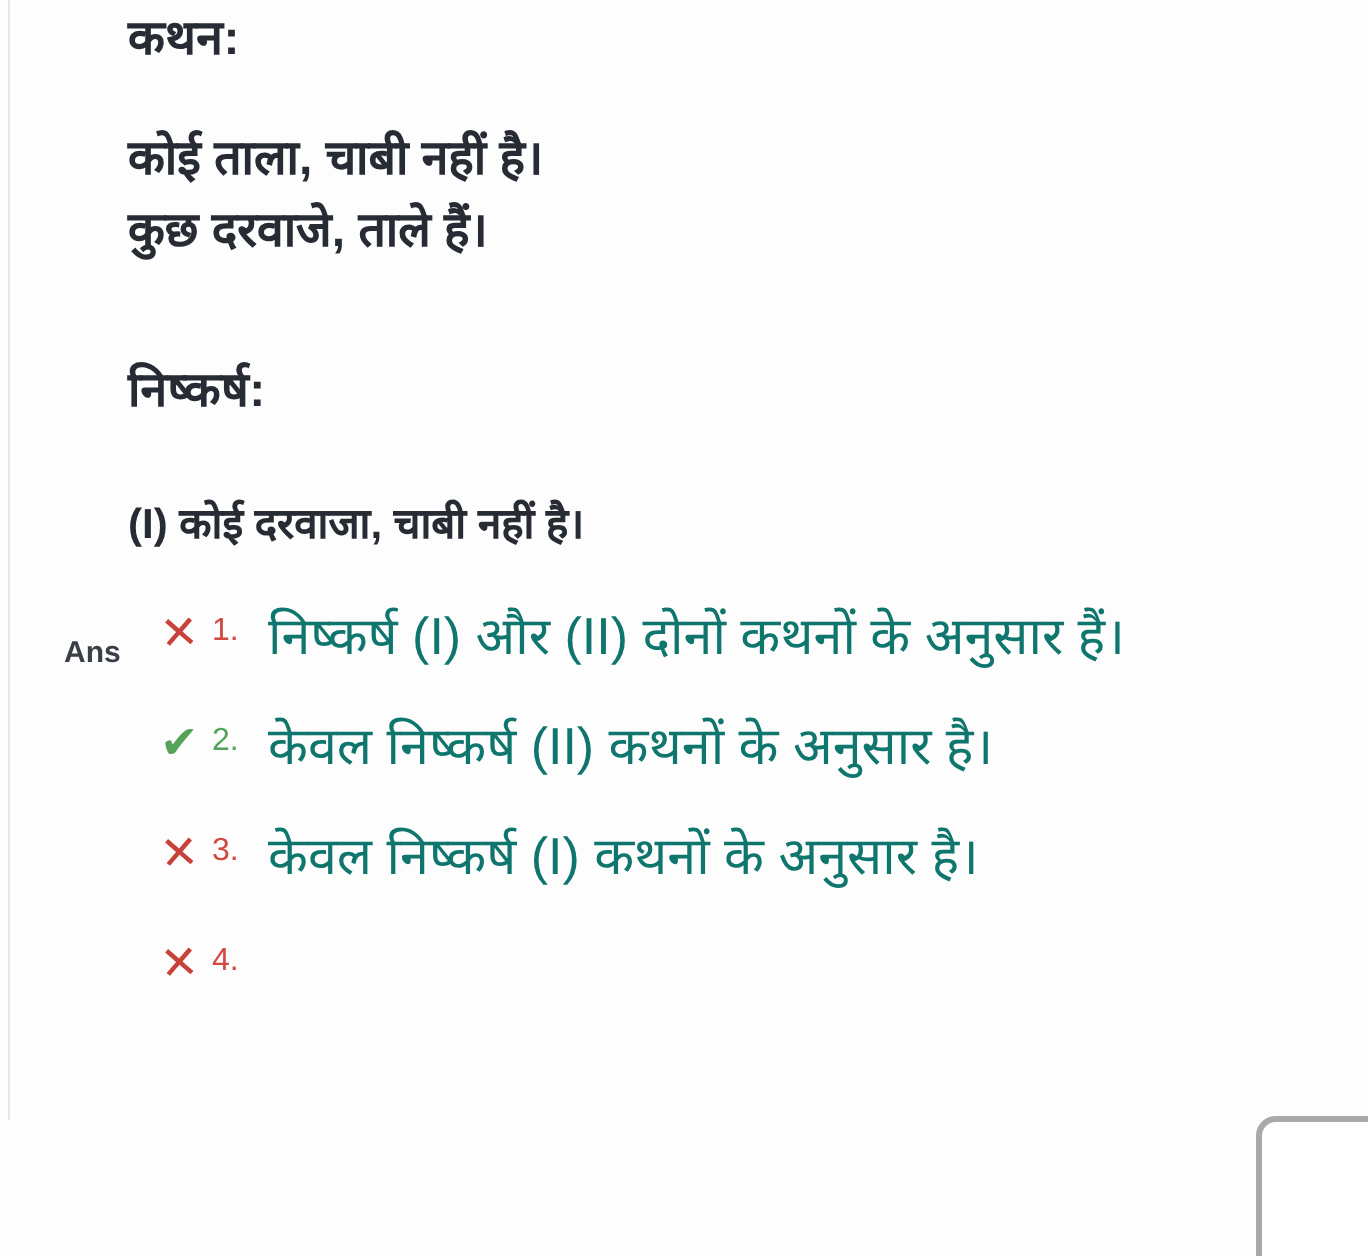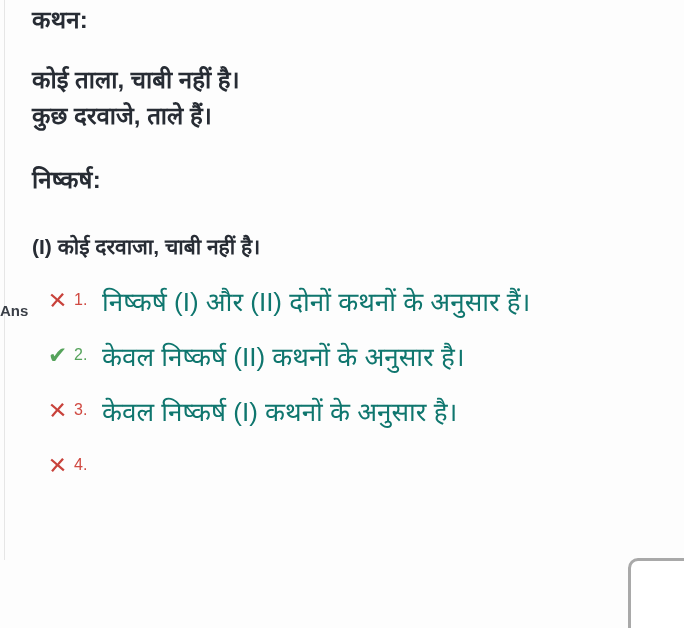--- a/index.html
+++ b/index.html
@@ -10,37 +10,37 @@
     font-family: "Liberation Sans", "DejaVu Sans", sans-serif;
     position: relative;
   }
   .left-edge-line {
     position: absolute;
     left: 4px; top: 0;
     width: 1px; height: 560px;
     background: #e6e6e6;
   }
   .content {
-    padding: 4px 0 0 32px;
+    padding: 4px 0 0 64px;
     color: #272c34;
     white-space: nowrap;
   }
   .heading {
     font-size: 24px;
     font-weight: 700;
     line-height: 32px;
     letter-spacing: 0.2px;
   }
   .statement-heading { margin-bottom: 26px; }
   .statement-line {
     font-size: 24px;
     font-weight: 700;
     line-height: 36px;
   }
-  .conclusion-heading { margin-top: 30px; margin-bottom: 32px; }
+  .conclusion-heading { margin-top: 46px; margin-bottom: 32px; }
   .conclusion-line {
     font-size: 21px;
     font-weight: 700;
     line-height: 37px;
   }
   .answer-section {
     position: relative;
     margin-top: 20px;
   }
   .ans-label {

